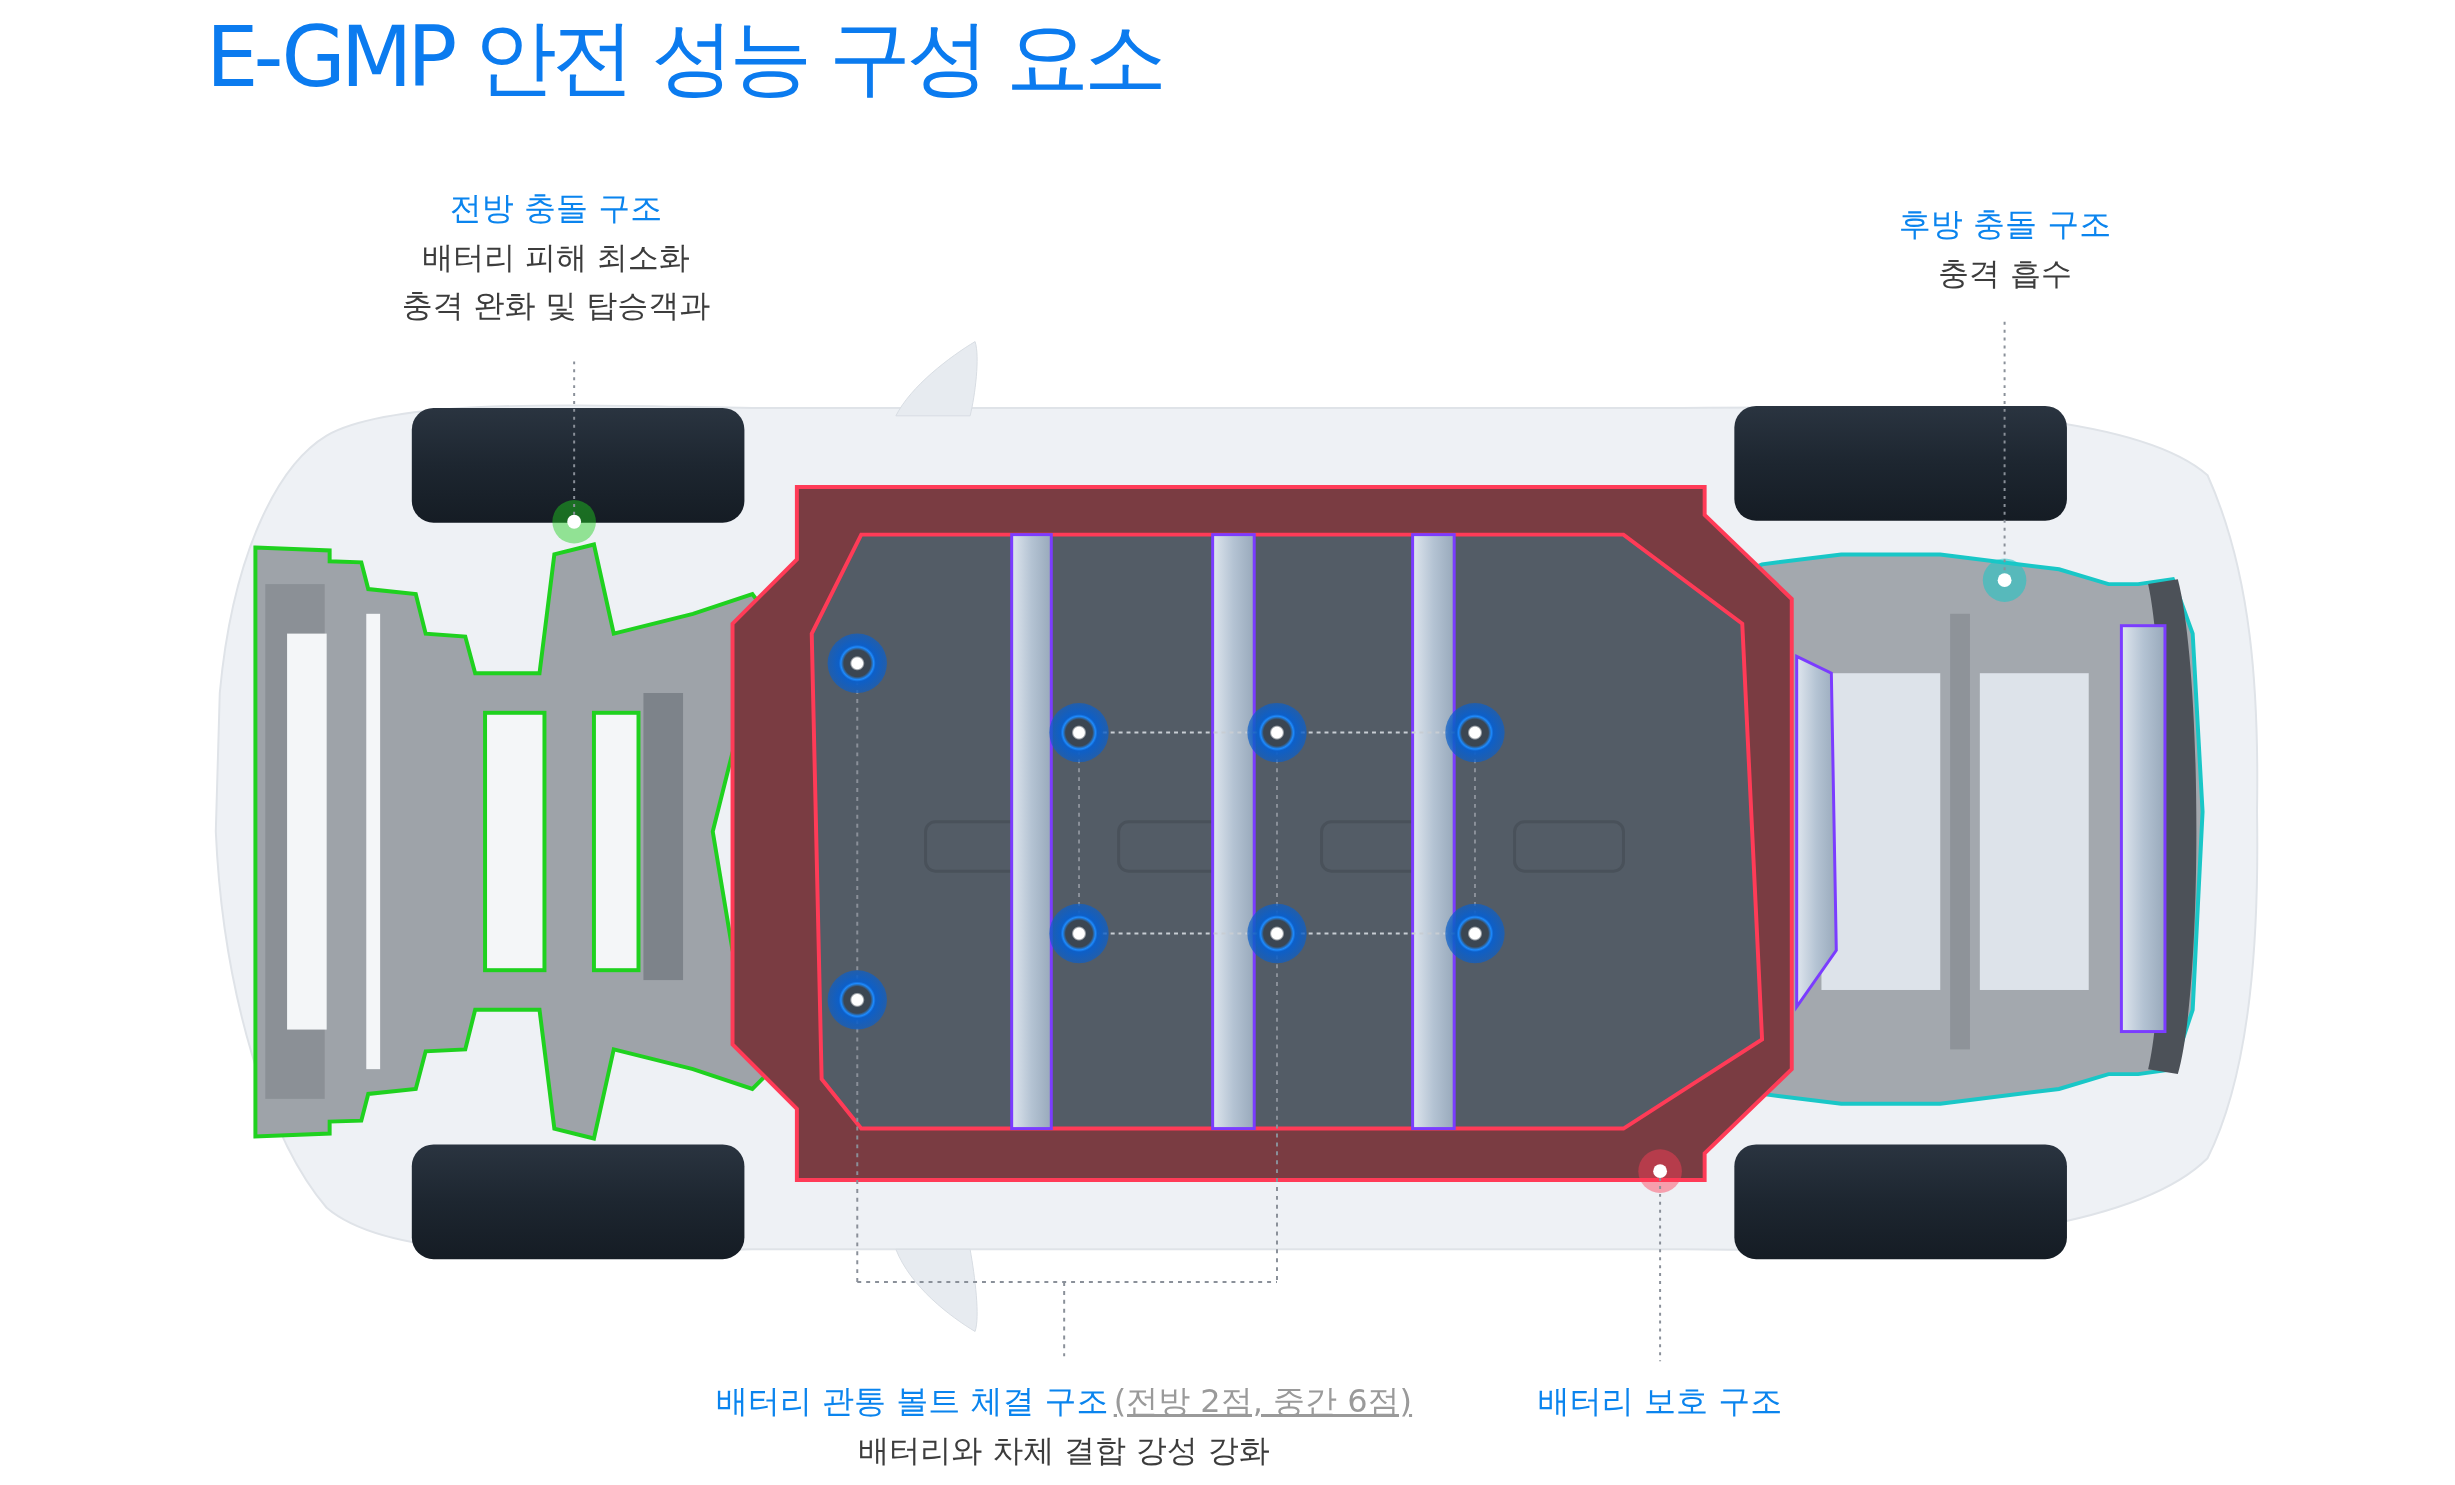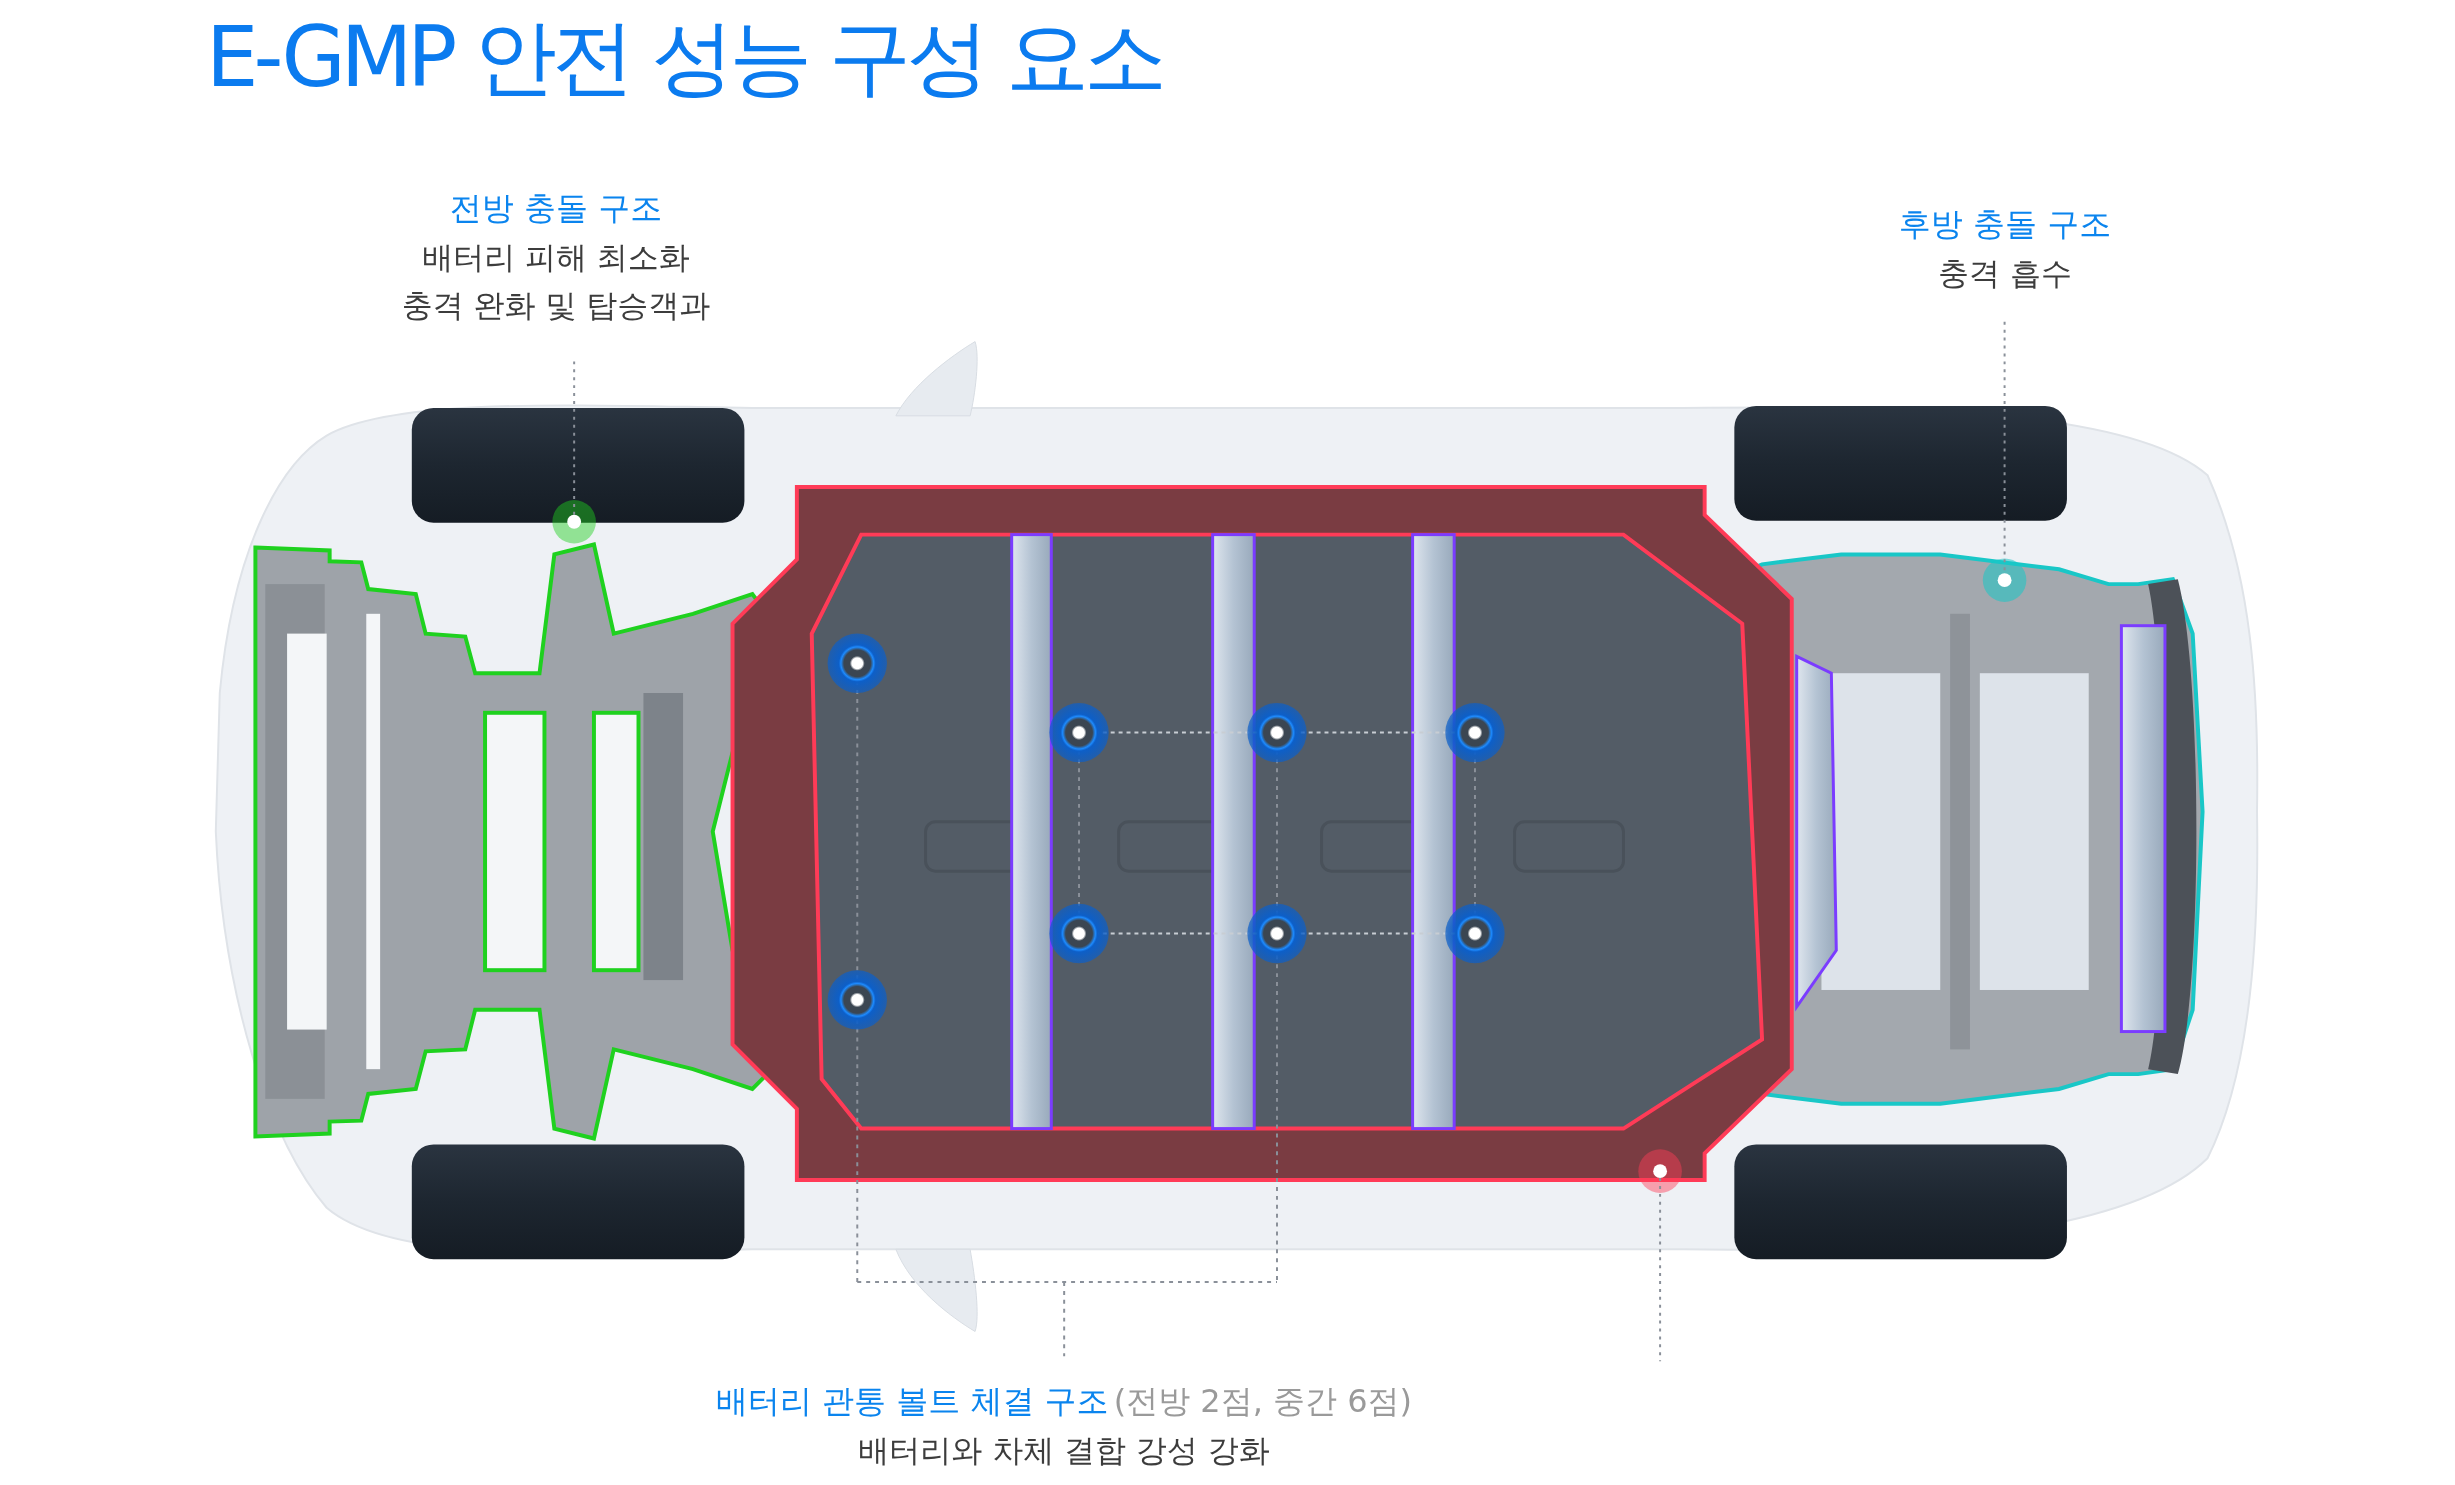--- a/index.html
+++ b/index.html
@@ -3,21 +3,21 @@
 <meta charset="utf-8">
 <style>
   html, body { margin:0; padding:0; background:#ffffff; }
   body { width:2455px; height:1485px; position:relative; overflow:hidden;
          font-family:"DejaVu Sans","Liberation Sans",sans-serif; }
   .title { position:absolute; left:206px; top:8px; font-size:83px; letter-spacing:-5px;
            color:#0b7bef; font-weight:400; line-height:1.2; white-space:nowrap; }
   .label { position:absolute; text-align:center; white-space:nowrap; }
   .label .head { color:#0a84ee; font-size:32px; line-height:50px; }
   .label .sub { color:#3c3c3c; font-size:31px; line-height:48px; }
-  .label .note { color:#9a9a9a; font-size:32px; }
+  .label .note { color:#9a9a9a; font-size:32px;text-decoration:underline; }
   svg.diagram { position:absolute; left:0; top:0; }
 </style>
 </head>
 <body>
 
 <div class="title">E-GMP 안전 성능 구성 요소</div>
 
 <svg class="diagram" width="2455" height="1485" viewBox="0 0 2480 1500">
   <defs>
     <linearGradient id="tireG" x1="0" y1="0" x2="0" y2="1">
@@ -144,14 +144,15 @@
 
 <div class="label" style="left:668px; top:1376px; width:792px;">
   <div>
     <span class="head">배터리 관통 볼트 체결 구조</span>
     <span class="note">(전방 2점, 중간 6점)</span>
   </div>
   <div class="sub">배터리와 차체 결합 강성 강화</div>
 </div>
 
 <div class="label" style="left:1462px; top:1376px; width:396px;">
+  <div class="head">배터리 보호 구조</div>
 </div>
 
 
 </body></html>

